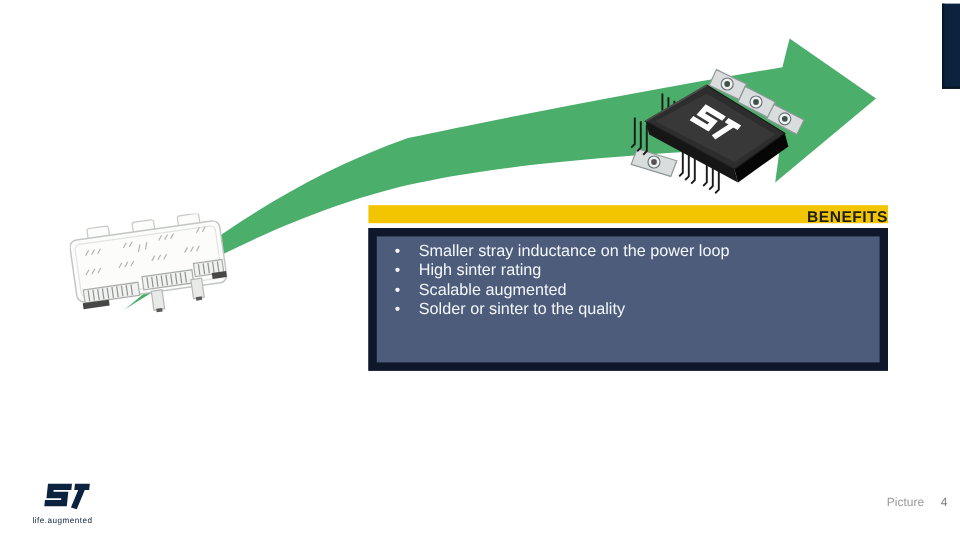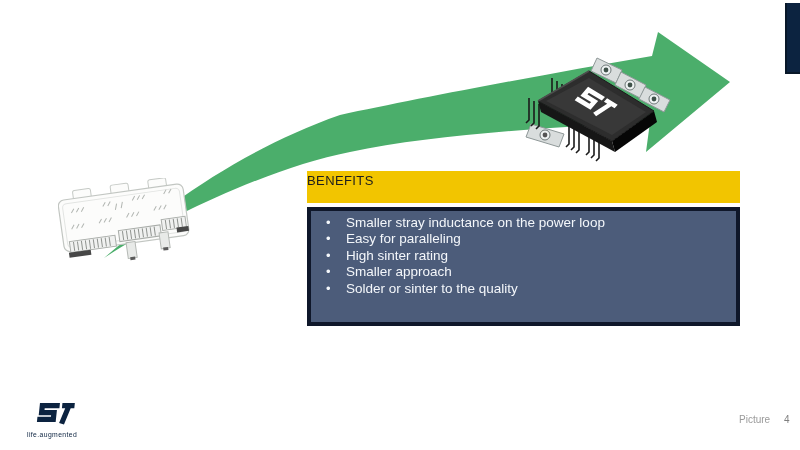--- a/index.html
+++ b/index.html
@@ -11,25 +11,25 @@
 
   
   .corner-tab{
     right:0;top:3px;width:13px;height:69px;background:#0C2340;
     border-left:2px solid #081728;border-bottom:2px solid #081728;
   }
 
   
   .benefits{left:307px;top:171px;width:433px;}
   .benefits-header{
-    background:#F2C500;height:32px;line-height:19px;text-align:left;
-    font-size:13px;font-weight:normal;color:#1d1d1d;letter-spacing:.4px;
+    background:#F2C500;height:15px;line-height:19px;text-align:right;
+    font-size:13px;font-weight:bold;color:#1d1d1d;letter-spacing:.4px;
   }
   .benefits-body{
-    margin-top:4px;background:#4C5C7A;border:4px solid #0f172a;
+    margin-top:4px;background:#4C5C7A;border:7px solid #0f172a;
     height:119px;box-sizing:border-box;padding:4px 0 0 0;
   }
   .benefits-body ul{
     list-style:none;margin:0;padding:0;
     font-size:13.5px;line-height:16.4px;color:#f4f7fb;
   }
   .benefits-body li{position:relative;padding-left:35px;}
   .benefits-body li::before{
     content:"\2022";position:absolute;left:15px;top:0;color:#f4f7fb;font-size:13px;
   }
@@ -148,23 +148,22 @@
       <path d="M 6 -15 L -22 -15 L -22 -4 L -2 -4 L -2 7 L -28 7"></path>
       <path d="M 10 -15 L 30 -15 M 21 -15 L 12 14"></path>
     </g>
   </svg>
 
   <div class="layer benefits">
     <div class="benefits-header">BENEFITS</div>
     <div class="benefits-body">
       <ul>
           <li>Smaller stray inductance on the power loop</li>
-          <li>Easy for paralleling</li>
           <li>High sinter rating</li>
-          <li>Smaller approach</li>
+          <li>Scalable augmented</li>
           <li>Solder or sinter to the quality</li>
         </ul>
     </div>
   </div>
 
   <div class="layer corner-tab"></div>
 
   <svg class="layer st-logo" viewBox="0 0 62 38">
     <g transform="translate(30,19) scale(0.62) skewX(-6)" stroke="#0C2340" stroke-width="8.5" fill="none" stroke-linecap="butt">
       <path d="M 6 -15 L -22 -15 L -22 -4 L -2 -4 L -2 7 L -28 7"></path>

